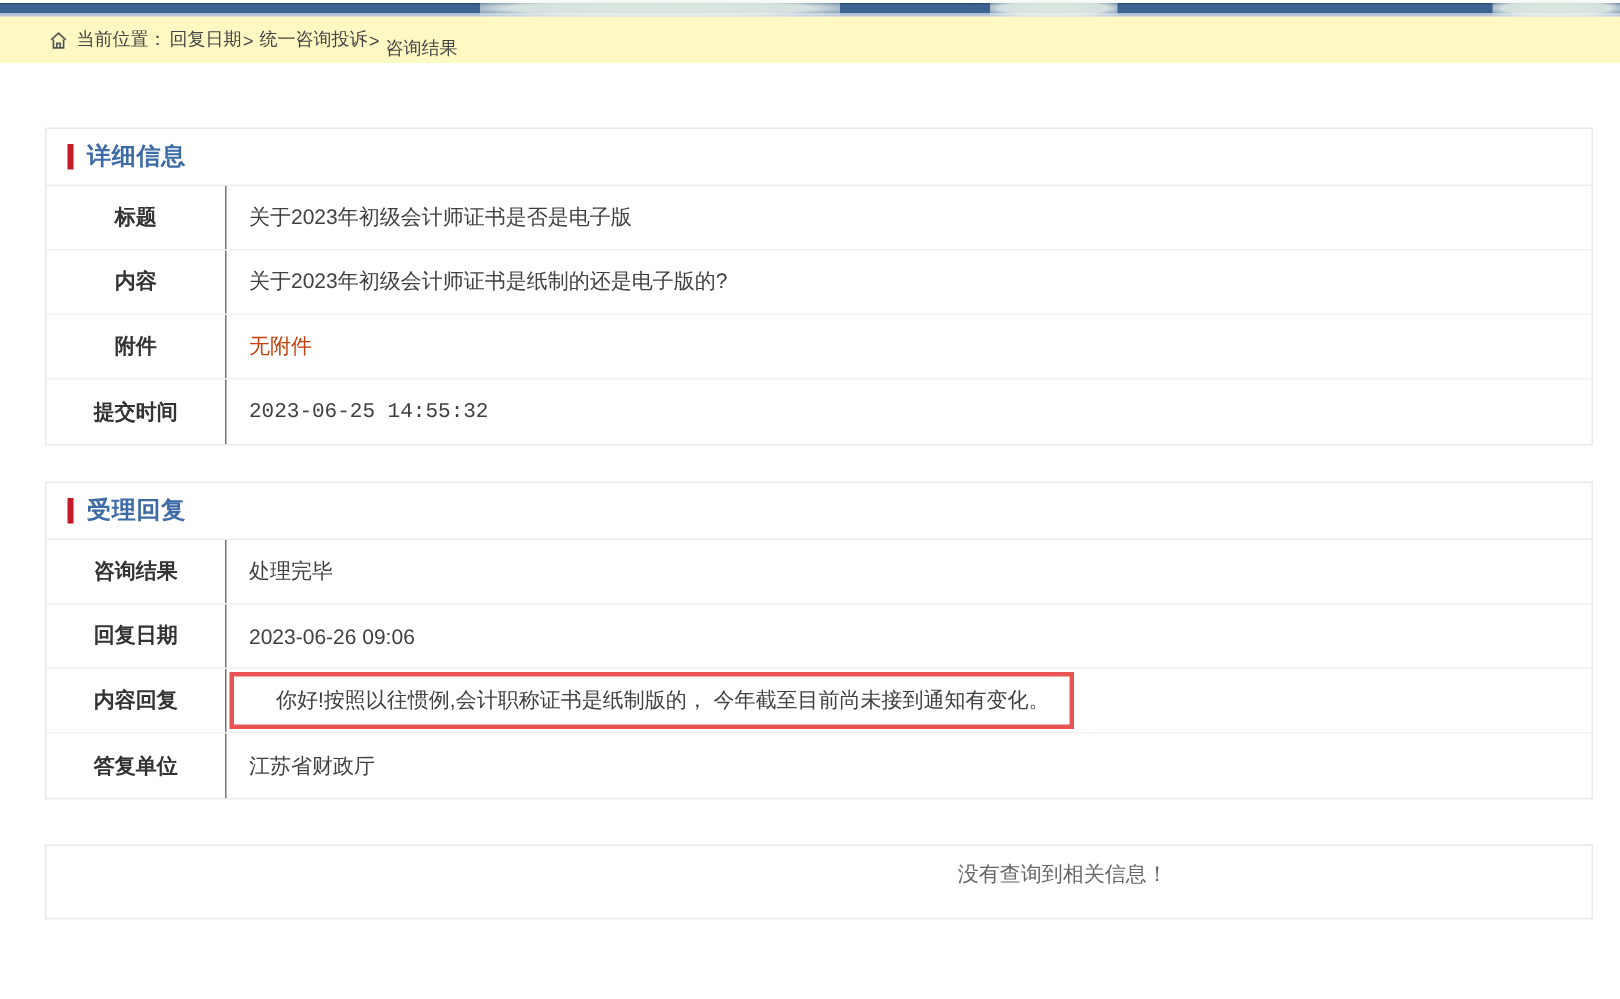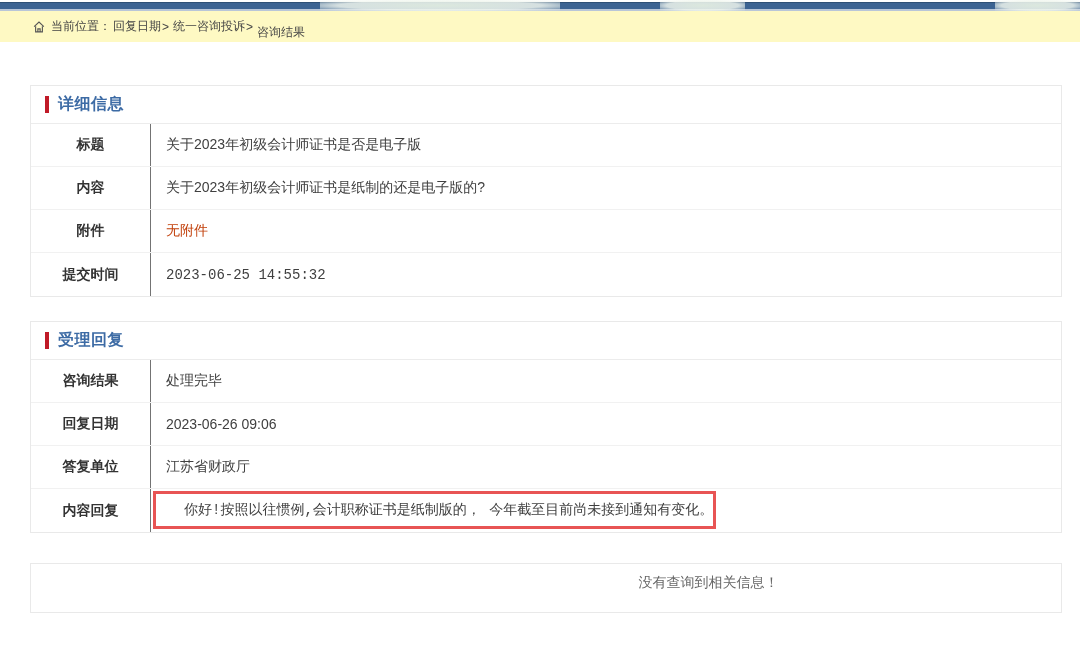--- a/index.html
+++ b/index.html
@@ -168,30 +168,30 @@
 
     <div class="row">
       <div class="cell-label">咨询结果</div>
       <div class="cell-value">处理完毕</div>
     </div>
     <div class="row">
       <div class="cell-label">回复日期</div>
       <div class="cell-value">2023-06-26 09:06</div>
     </div>
     <div class="row">
-      <div class="cell-label">答复单位</div>
-      <div class="cell-value">江苏省财政厅</div>
-    </div>
-    <div class="row">
       <div class="cell-label">内容回复</div>
       <div class="cell-value value-annotated">
         <div class="highlight-box">
           <span>你好!按照以往惯例,会计职称证书是纸制版的， 今年截至目前尚未接到通知有变化。</span>
         </div>
       </div>
+    </div>
+    <div class="row">
+      <div class="cell-label">答复单位</div>
+      <div class="cell-value">江苏省财政厅</div>
     </div>
   </div>
 
   <div class="panel panel-satisfaction">
     <div class="partial-row">没有查询到相关信息！</div>
   </div>
 
 </div>
 
 </body></html>

